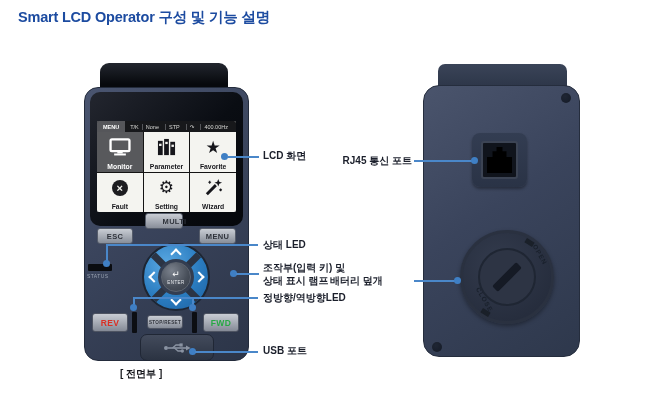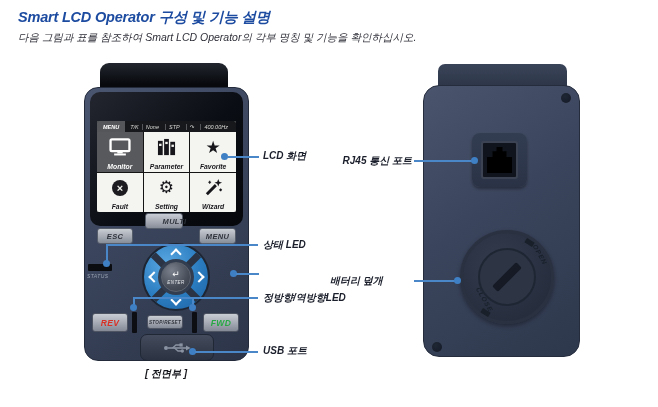--- a/index.html
+++ b/index.html
@@ -1,28 +1,28 @@
 <!DOCTYPE html>
 <html><head>
 <meta charset="utf-8">
 <style>
   html,body{margin:0;padding:0;}
   body{font-family:"Liberation Sans","DejaVu Sans",sans-serif;background:#fff;}
-  #page{position:relative;width:658px;height:407px;background:#ffffff;overflow:hidden;font-style:italic;}
+  #page{position:relative;width:658px;height:407px;background:#ffffff;overflow:hidden;}
 
   
   .title{position:absolute;left:18px;top:8px;font-size:14.5px;font-weight:bold;color:#1c4ba0;letter-spacing:-0.2px;}
   .subtitle{position:absolute;left:18px;top:31px;font-size:10.5px;color:#2e2f38;}
 
   
   .c-line{position:absolute;height:1.5px;background:#4a87c9;}
   .c-vline{position:absolute;width:1.5px;background:#4a87c9;}
   .c-dot{position:absolute;width:7px;height:7px;border-radius:50%;background:#3f7fc4;}
   .c-label{position:absolute;font-size:10px;font-weight:bold;color:#1b1f2b;white-space:nowrap;line-height:12.5px;}
-  .caption{position:absolute;width:92px;text-align:center;font-size:10px;font-weight:bold;color:#17181d;}
+  .caption{position:absolute;width:92px;text-align:left;font-size:10px;font-weight:bold;color:#17181d;}
 
   
   #front{position:absolute;left:84px;top:63px;width:165px;height:298px;}
   .f-clip{position:absolute;left:16px;top:0;width:128px;height:30px;border-radius:9px 9px 5px 5px;
           background:linear-gradient(#22262e,#07090d 70%);}
   .f-body{position:absolute;left:0;top:24px;width:165px;height:274px;border-radius:14px;
           background:linear-gradient(145deg,#4a5570 0%,#3a445c 45%,#2c3548 100%);
           border:1.5px solid #232b3b;box-sizing:border-box;}
   .f-bezel{position:absolute;left:6px;top:29px;width:153px;height:134px;border-radius:10px;
            background:linear-gradient(135deg,#23262f 0%,#0a0d13 55%,#05070b 100%);}
@@ -84,21 +84,20 @@
   .bat-in{position:absolute;left:15px;top:15px;width:58px;height:58px;border-radius:50%;background:#2d3444;border:2px solid #1f2633;box-sizing:border-box;}
   .bat-slot{position:absolute;left:27px;top:40px;width:34px;height:8px;background:#151a25;border-radius:2px;transform:rotate(-45deg);}
   .bat-word{position:absolute;font-size:6.5px;font-weight:bold;color:#19202b;letter-spacing:1px;}
   .bat-tick{position:absolute;width:9px;height:5px;background:#1a2029;}
 </style>
 </head>
 <body>
 <div id="page">
 
   <div class="title">Smart LCD Operator 구성 및 기능 설명</div>
-  <div class="subtitle">다음 그림과 표를 참조하여 Smart LCD Operator의 각부 명칭 및 기능을 확인하십시오.</div>
 
   <div id="front">
     <div class="f-clip"></div>
     <div class="f-body"></div>
     <div class="f-bezel"></div>
 
     <div class="f-screen">
       <div class="s-bar">
         <span class="s-menu">MENU</span>
         <span class="s-right">
@@ -228,20 +227,24 @@
   <div class="c-line" style="left:227px;top:156px;width:32px;"></div>
   <div class="c-label" style="left:263px;top:150px;">LCD 화면</div>
 
   <div class="c-line" style="left:106px;top:244px;width:152px;"></div>
   <div class="c-vline" style="left:106px;top:244px;height:17px;"></div>
   <div class="c-dot" style="left:103px;top:260px;"></div>
   <div class="c-label" style="left:263px;top:239px;">상태 LED</div>
 
   <div class="c-dot" style="left:230px;top:270px;"></div>
   <div class="c-line" style="left:236px;top:273px;width:23px;"></div>
+  <div class="c-label" style="left:263px;top:262px;">
+    <div>조작부(입력 키) 및</div>
+    <div>상태 표시 램프</div>
+  </div>
 
   <div class="c-line" style="left:133px;top:297px;width:125px;"></div>
   <div class="c-vline" style="left:133px;top:297px;height:9px;"></div>
   <div class="c-vline" style="left:192px;top:297px;height:9px;"></div>
   <div class="c-dot" style="left:130px;top:304px;"></div>
   <div class="c-dot" style="left:189px;top:304px;"></div>
   <div class="c-label" style="left:263px;top:292px;">정방향/역방향LED</div>
 
   <div class="c-dot" style="left:189px;top:348px;"></div>
   <div class="c-line" style="left:195px;top:351px;width:63px;"></div>

